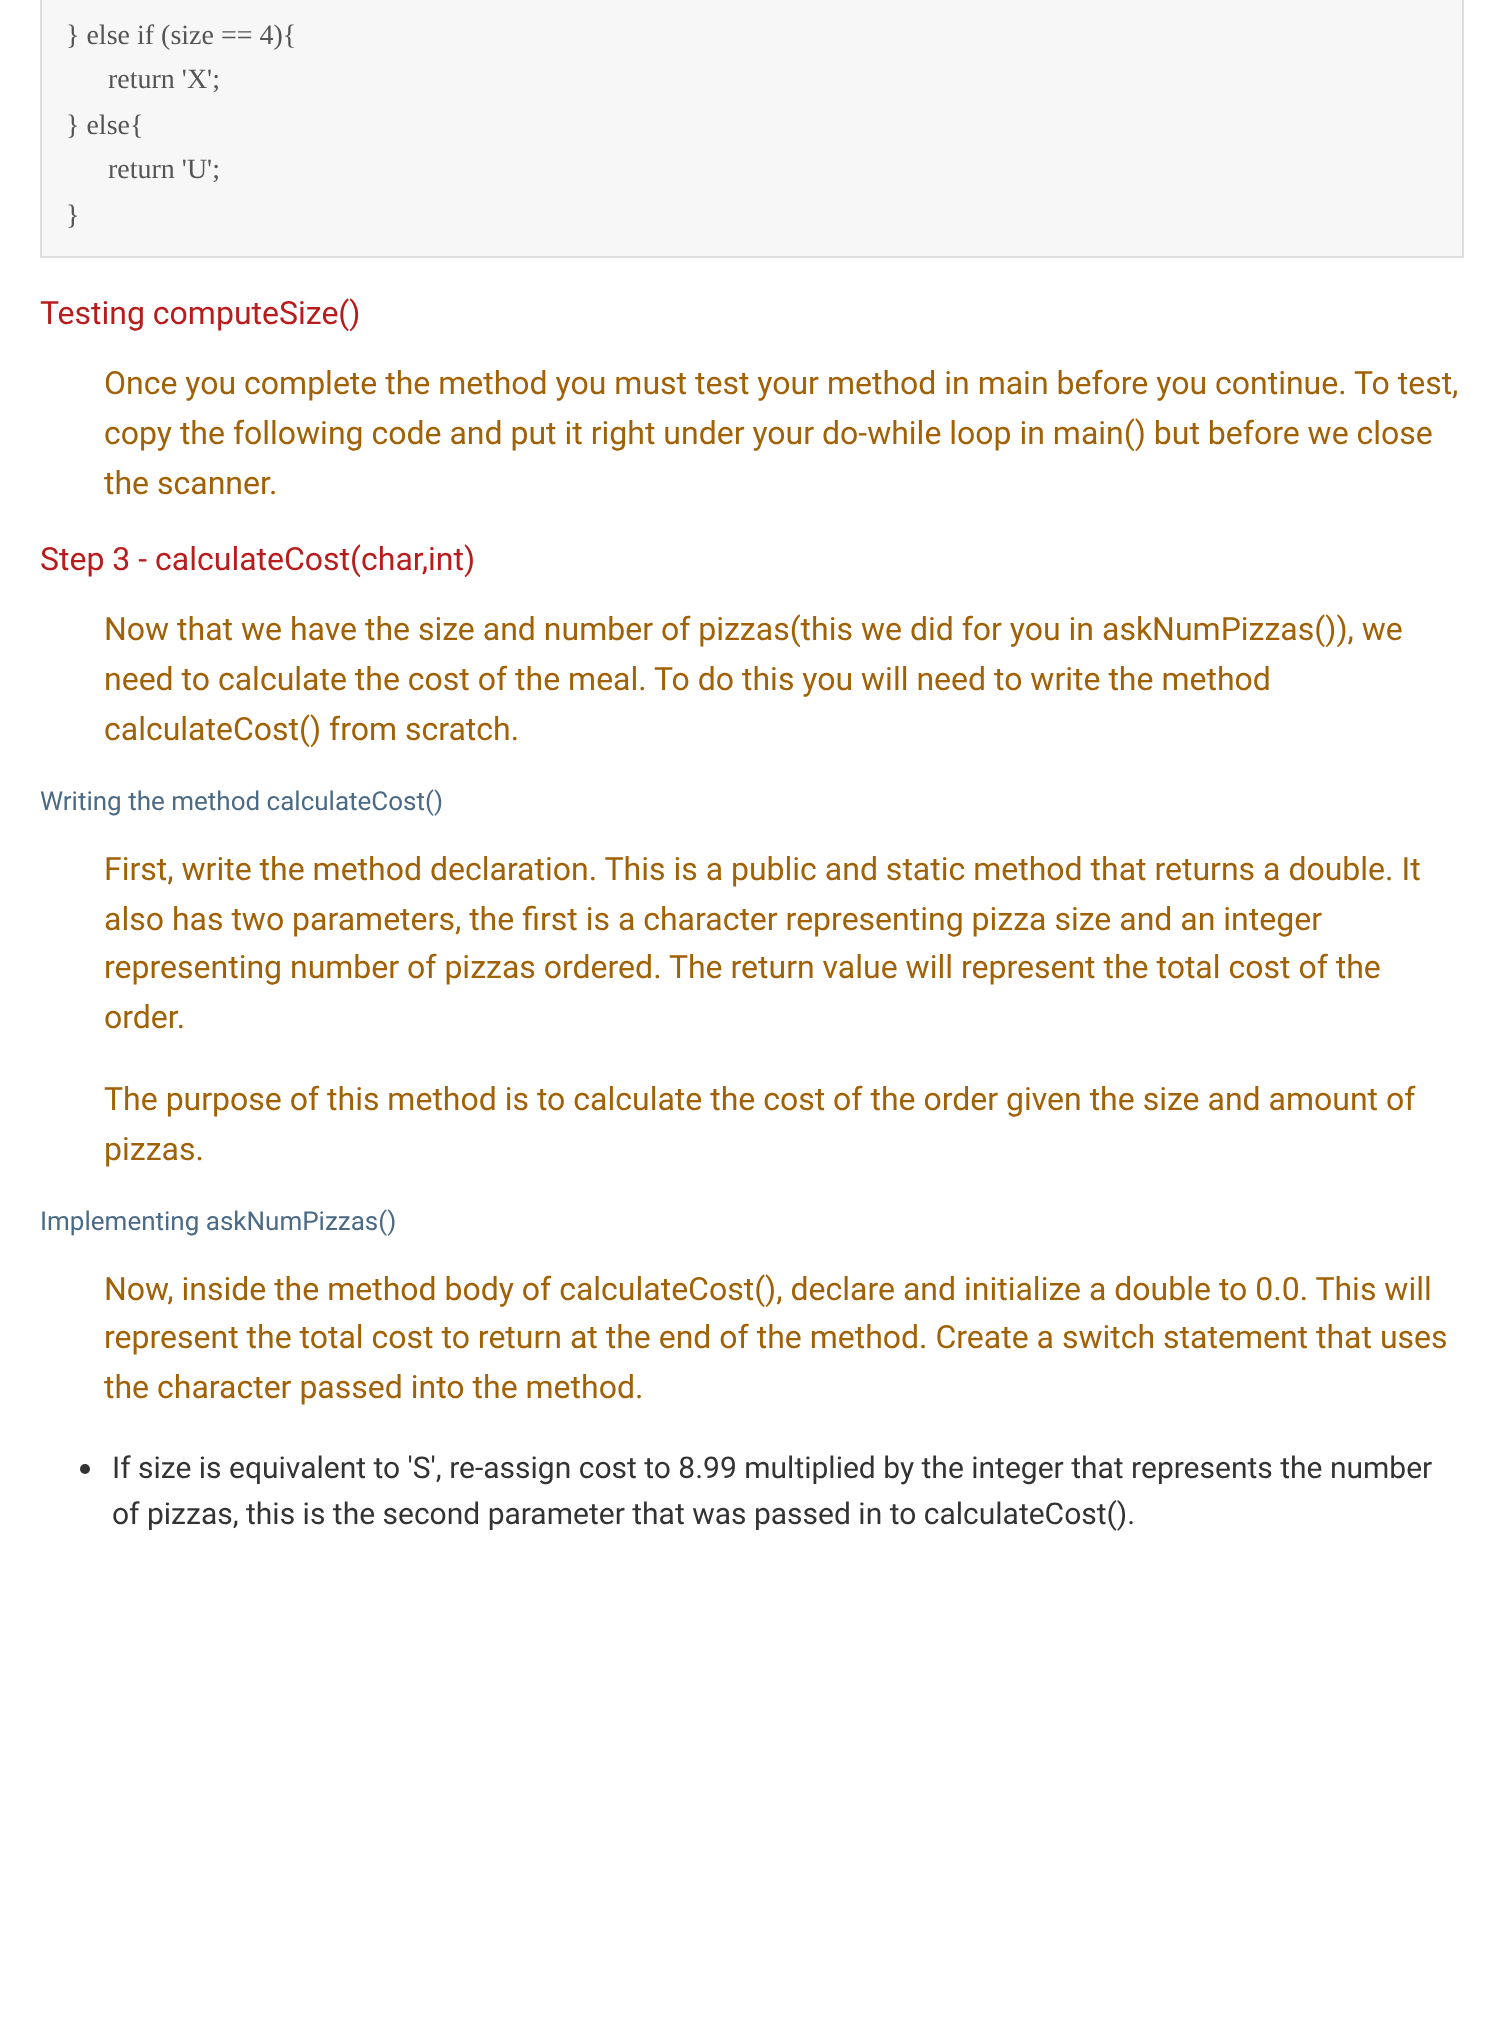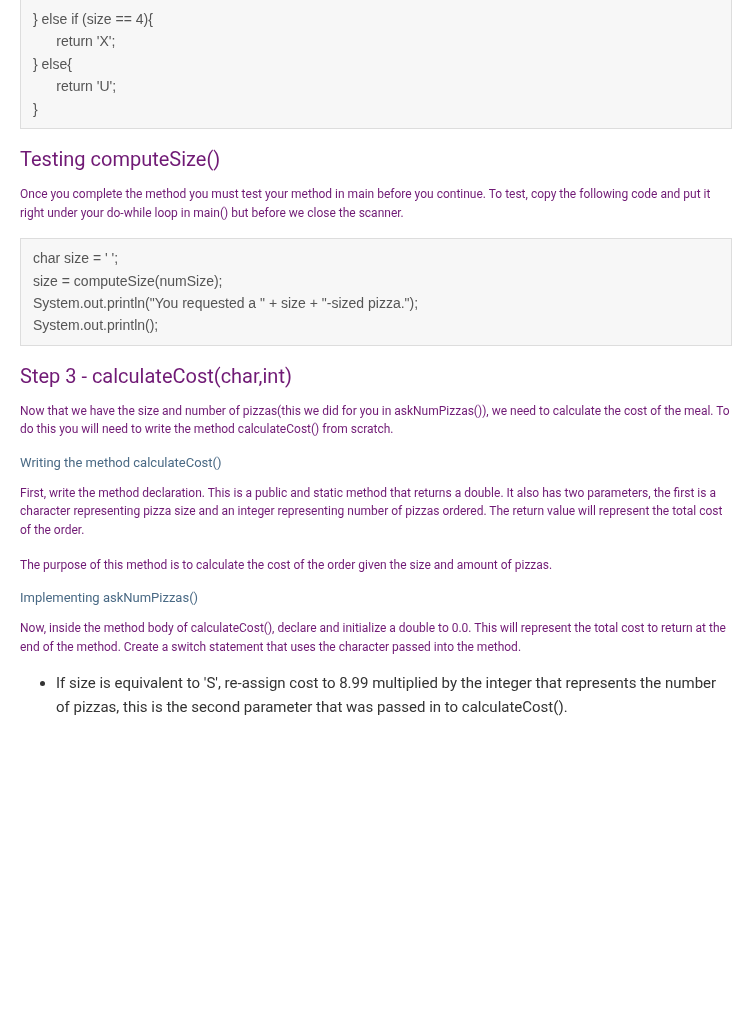--- a/index.html
+++ b/index.html
@@ -14,51 +14,52 @@
     width: 752px;
     padding: 0;
   }
   .container {
     padding: 0 20px 20px 20px;
   }
   .code-block {
     background: #f7f7f7;
     border: 1px solid #ddd;
     padding: 8px 12px;
-    font-family: Liberation Sans, sans-serif;
+    font-family: Liberation Serif, serif;
     font-size: 14px;
     line-height: 1.6;
     color: #555;
     white-space: pre;
     margin-bottom: 18px;
     overflow-x: auto;
   }
   .code-block-top {
     margin: 0 20px 18px 20px;
     border-top: none;
   }
   h2 {
-    font-size: 20px;
+    font-size: 16px;
     font-weight: 400;
-    color: #701a75;
+    color: #b91c1c;
     margin-bottom: 14px;
     margin-top: 8px;
   }
   h3 {
     font-size: 13px;
     font-weight: 400;
     color: #4a6a85;
     margin-bottom: 14px;
     margin-top: 10px;
   }
   p {
-    font-size: 12px;
+    font-size: 16px;
     line-height: 1.55;
-    color: #701a75;
+    color: #a16207;
     margin-bottom: 16px;
+    margin-left: 32px;
   }
   ul {
     padding-left: 36px;
     margin-bottom: 16px;
   }
   li {
     font-size: 15px;
     line-height: 1.55;
     color: #333;
     margin-bottom: 8px;
@@ -72,24 +73,20 @@
 } else{
       return 'U';
 }</div>
 
 <div class="container">
 
   <h2>Testing computeSize()</h2>
 
   <p>Once you complete the method you must test your method in main before you continue. To test, copy the following code and put it right under your do-while loop in main() but before we close the scanner.</p>
 
-  <div class="code-block">char size = ' ';
-size = computeSize(numSize);
-System.out.println("You requested a " + size + "-sized pizza.");
-System.out.println();</div>
 
 
   <h2>Step 3 - calculateCost(char,int)</h2>
 
   <p>Now that we have the size and number of pizzas(this we did for you in askNumPizzas()), we need to calculate the cost of the meal. To do this you will need to write the method calculateCost() from scratch.</p>
 
   <h3>Writing the method calculateCost()</h3>
 
   <p>First, write the method declaration. This is a public and static method that returns a double. It also has two parameters, the first is a character representing pizza size and an integer representing number of pizzas ordered. The return value will represent the total cost of the order.</p>
 

